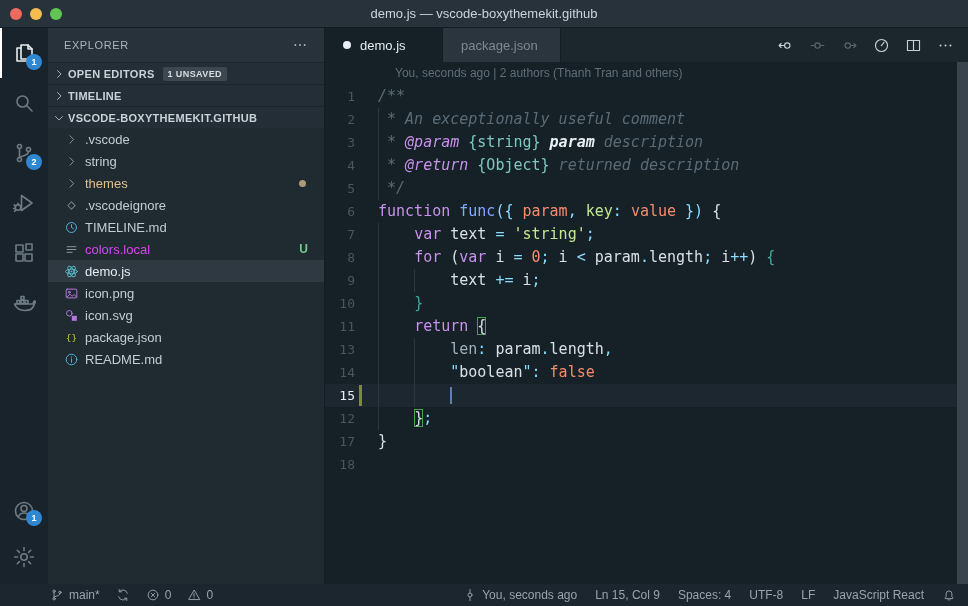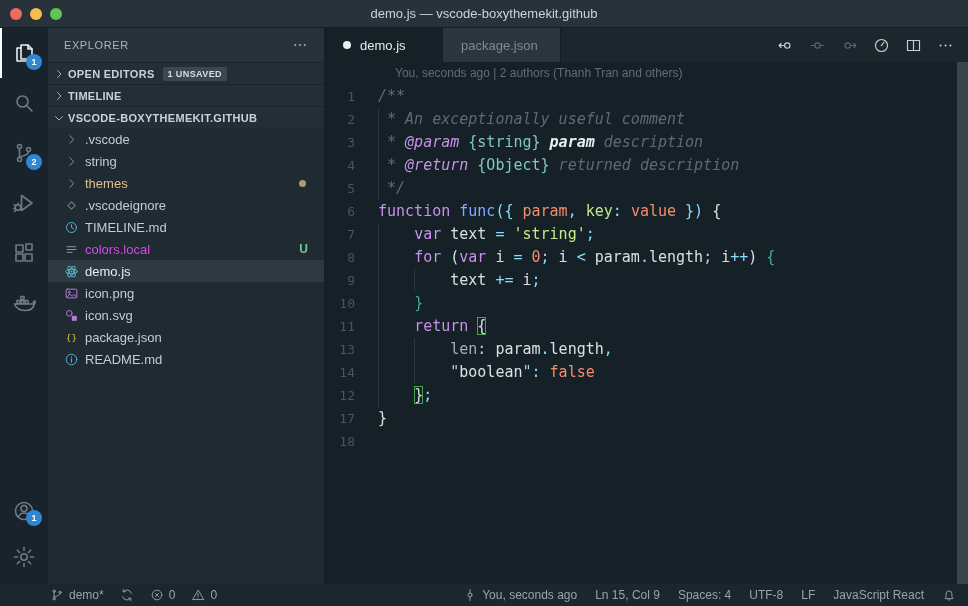--- a/index.html
+++ b/index.html
@@ -395,20 +395,21 @@
             <div class="code-line"><span class="gutter">4</span><span class="lcontent"><span class="iguide" style="left: 0px;"></span><span class="tk-cmt"> * </span><span class="tk-tag">@return</span><span class="tk-cmt"> </span><span class="tk-typ">{Object}</span><span class="tk-cmt"> returned description</span></span></div>
             <div class="code-line"><span class="gutter">5</span><span class="lcontent"><span class="iguide" style="left: 0px;"></span><span class="tk-cmt"> */</span></span></div>
             <div class="code-line"><span class="gutter">6</span><span class="lcontent"><span class="tk-kw">function</span><span class="tk-txt"> </span><span class="tk-fn">func</span><span class="tk-punc">({</span><span class="tk-txt"> </span><span class="tk-num">param</span><span class="tk-punc">,</span><span class="tk-txt"> </span><span class="tk-grn">key</span><span class="tk-punc">:</span><span class="tk-txt"> </span><span class="tk-num">value</span><span class="tk-txt"> </span><span class="tk-punc">})</span><span class="tk-txt"> </span><span class="tk-brW">{</span></span></div>
             <div class="code-line"><span class="gutter">7</span><span class="lcontent"><span class="iguide" style="left: 0px;"></span><span class="tk-txt">    </span><span class="tk-kw">var</span><span class="tk-txt"> text </span><span class="tk-punc">=</span><span class="tk-txt"> </span><span class="tk-str">'string'</span><span class="tk-punc">;</span></span></div>
             <div class="code-line"><span class="gutter">8</span><span class="lcontent"><span class="iguide" style="left: 0px;"></span><span class="tk-txt">    </span><span class="tk-kw">for</span><span class="tk-txt"> (</span><span class="tk-kw">var</span><span class="tk-txt"> i </span><span class="tk-punc">=</span><span class="tk-txt"> </span><span class="tk-num">0</span><span class="tk-punc">;</span><span class="tk-txt"> i </span><span class="tk-punc">&lt;</span><span class="tk-txt"> param</span><span class="tk-punc">.</span><span class="tk-txt">length</span><span class="tk-punc">;</span><span class="tk-txt"> i</span><span class="tk-punc">++</span><span class="tk-txt">) </span><span class="tk-brT">{</span></span></div>
             <div class="code-line"><span class="gutter">9</span><span class="lcontent"><span class="iguide" style="left: 0px;"></span><span class="iguide" style="left: 36px;"></span><span class="tk-txt">        text </span><span class="tk-punc">+=</span><span class="tk-txt"> i</span><span class="tk-punc">;</span></span></div>
             <div class="code-line"><span class="gutter">10</span><span class="lcontent"><span class="iguide" style="left: 0px;"></span><span class="tk-txt">    </span><span class="tk-brT">}</span></span></div>
             <div class="code-line"><span class="gutter">11</span><span class="lcontent"><span class="iguide" style="left: 0px;"></span><span class="tk-txt">    </span><span class="tk-kw">return</span><span class="tk-txt"> </span><span class="tk-brM">{</span></span></div>
             <div class="code-line"><span class="gutter">13</span><span class="lcontent"><span class="iguide" style="left: 0px;"></span><span class="iguide" style="left: 36px;"></span><span class="tk-txt">        </span><span class="tk-key">len</span><span class="tk-punc">:</span><span class="tk-txt"> param</span><span class="tk-punc">.</span><span class="tk-txt">length</span><span class="tk-punc">,</span></span></div>
             <div class="code-line"><span class="gutter">14</span><span class="lcontent"><span class="iguide" style="left: 0px;"></span><span class="iguide" style="left: 36px;"></span><span class="tk-txt">        </span><span class="tk-punc">"</span><span class="tk-txt">boolean</span><span class="tk-punc">":</span><span class="tk-txt"> </span><span class="tk-num">false</span></span></div>
+            <div class="code-line current"><span class="gutter">15</span><span class="gitbar"></span><span class="lcontent"><span class="iguide" style="left: 0px;"></span><span class="iguide" style="left: 36px;"></span><span class="tk-txt">        </span><span class="cursor" style="left: 72px;"></span></span></div>
             <div class="code-line"><span class="gutter">12</span><span class="lcontent"><span class="iguide" style="left: 0px;"></span><span class="tk-txt">    </span><span class="tk-brM">}</span><span class="tk-punc">;</span></span></div>
             <div class="code-line"><span class="gutter">17</span><span class="lcontent"><span class="tk-brW">}</span></span></div>
             <div class="code-line"><span class="gutter">18</span><span class="lcontent"></span></div>
           </div>
       </div>
       <div class="scrollbar"></div>
     </div>
 
   </div>
 
@@ -417,21 +418,21 @@
         <span class="sb-item">
           <span class="icon">
             <svg viewBox="0 0 24 24" fill="none" stroke="currentColor" stroke-width="1.6" stroke-linecap="round" stroke-linejoin="round">
               <circle cx="7" cy="5.5" r="2"></circle>
               <circle cx="7" cy="18.5" r="2"></circle>
               <circle cx="17" cy="7.5" r="2"></circle>
               <path d="M7 7.5v9"></path>
               <path d="M17 9.5c0 4-5 3.5-10 6"></path>
             </svg>
           </span>
-          <span>demo*</span>
+          <span>main*</span>
         </span>
         <span class="sb-item">
           <span class="icon">
             <svg viewBox="0 0 24 24" fill="none" stroke="currentColor" stroke-width="1.6" stroke-linecap="round" stroke-linejoin="round">
               <path d="M19.5 9A8 8 0 0 0 5.8 6.2M4.5 15a8 8 0 0 0 13.7 2.8"></path>
               <path d="M5.5 2.5v4h4"></path>
               <path d="M18.5 21.5v-4h-4"></path>
             </svg>
           </span>
         </span>

